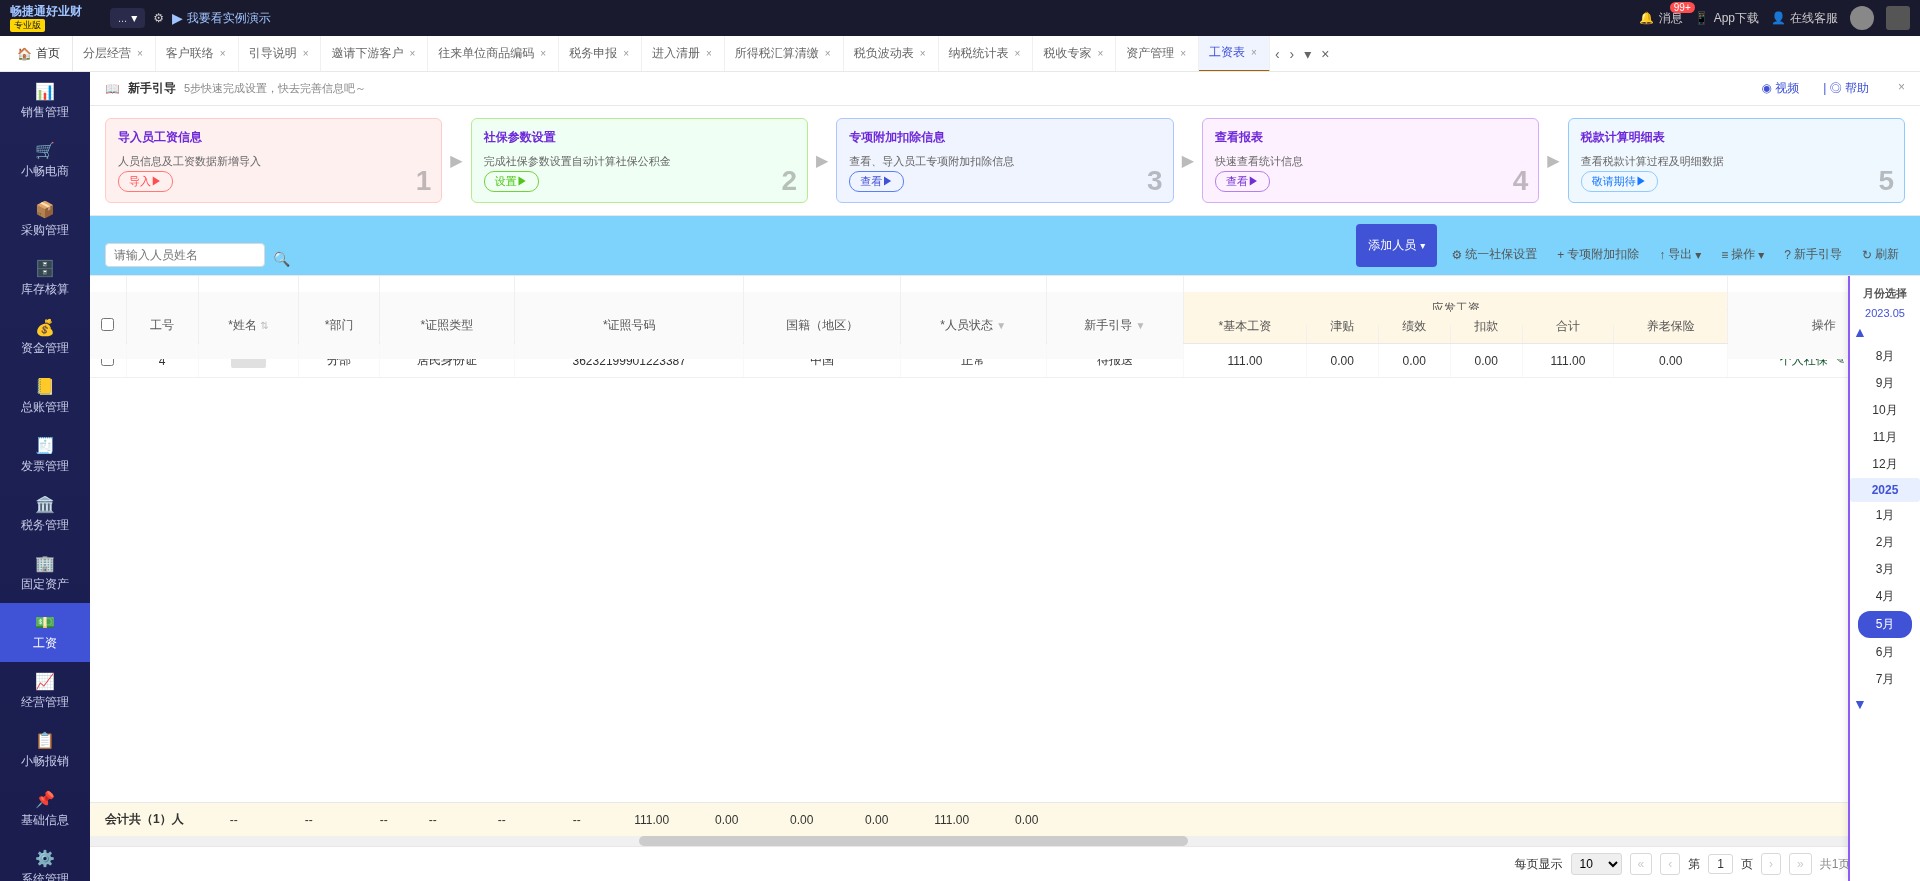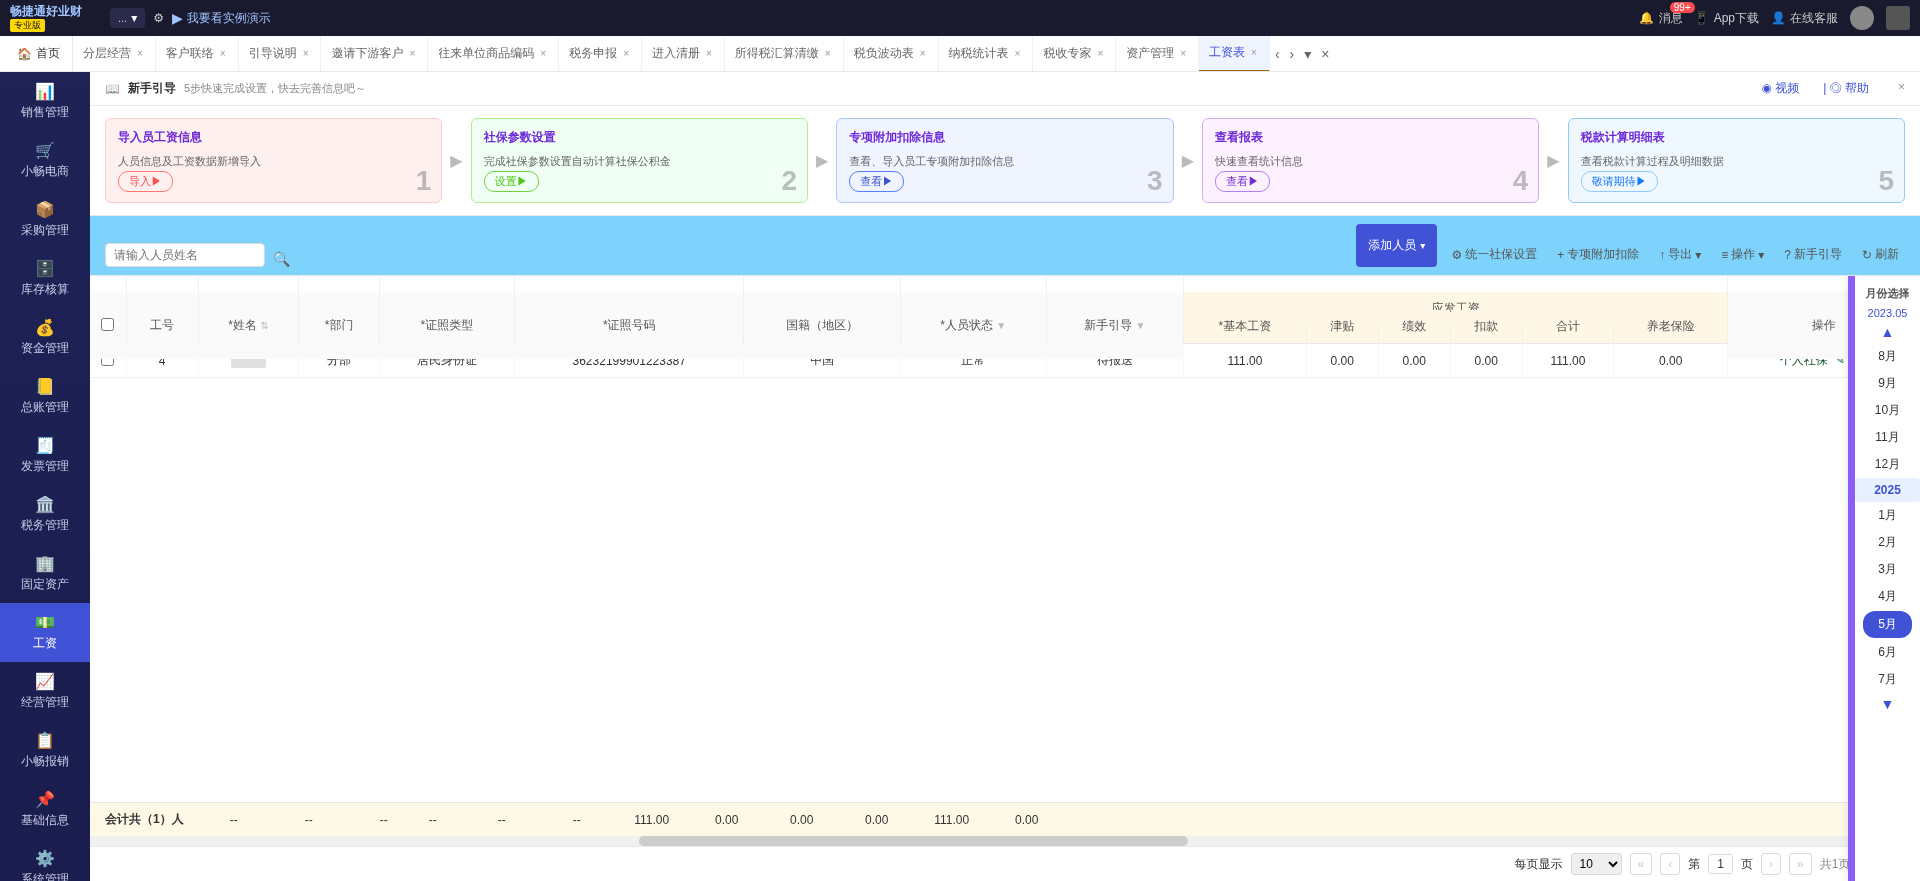--- a/index.html
+++ b/index.html
@@ -90,21 +90,21 @@
     .pagination-bar { background: #fff; border-top: 1px solid #e8e8e8; padding: 6px 15px; display: flex; align-items: center; justify-content: flex-end; gap: 8px; font-size: 12px; }
     .page-size-select { border: 1px solid #d9d9d9; border-radius: 3px; padding: 2px 4px; font-size: 12px; }
     .page-btn { border: 1px solid #d9d9d9; background: #fff; padding: 3px 7px; border-radius: 3px; cursor: pointer; font-size: 12px; }
     .page-btn:disabled { color: #ccc; cursor: not-allowed; }
 
     
     .scroll-track { height: 10px; background: #f0f0f0; position: relative; }
     .scroll-thumb { position: absolute; left: 30%; width: 30%; height: 100%; background: #ccc; border-radius: 5px; cursor: pointer; }
 
     
-    .month-picker { position: absolute; right: 0; top: 0; bottom: 0; width: 72px; background: #fff; border-left: 7px solid #8b5cf6; box-shadow: -2px 0 6px rgba(0,0,0,0.08); display: flex; flex-direction: column; align-items: center; padding: 6px 0; z-index: 100; }
+    .month-picker { position: absolute; right: 0; top: 0; bottom: 0; width: 72px; background: #fff; border-left: 2px solid #8b5cf6; box-shadow: -2px 0 6px rgba(0,0,0,0.08); display: flex; flex-direction: column; padding: 6px 0; z-index: 100; }
     .month-picker-title { font-size: 11px; color: #555; padding: 4px 6px; text-align: center; font-weight: bold; }
     .month-picker-year { font-size: 11px; color: #4052d6; padding: 2px 6px; text-align: center; }
     .month-picker-scroll-up, .month-picker-scroll-down { color: #4052d6; cursor: pointer; font-size: 14px; padding: 3px; }
     .month-item { padding: 5px 8px; cursor: pointer; text-align: center; border-radius: 3px; font-size: 12px; width: 100%; color: #333; }
     .month-item.active { background: #4052d6; color: #fff; border-radius: 12px; margin: 1px 8px; width: calc(100% - 16px); }
     .month-item.current-year-label { color: #4052d6; font-weight: bold; background: #e8f0ff; border-radius: 3px; }
 
     .nav-scroll-btns { display: flex; align-items: center; gap: 0; }
   </style>
 </head>

